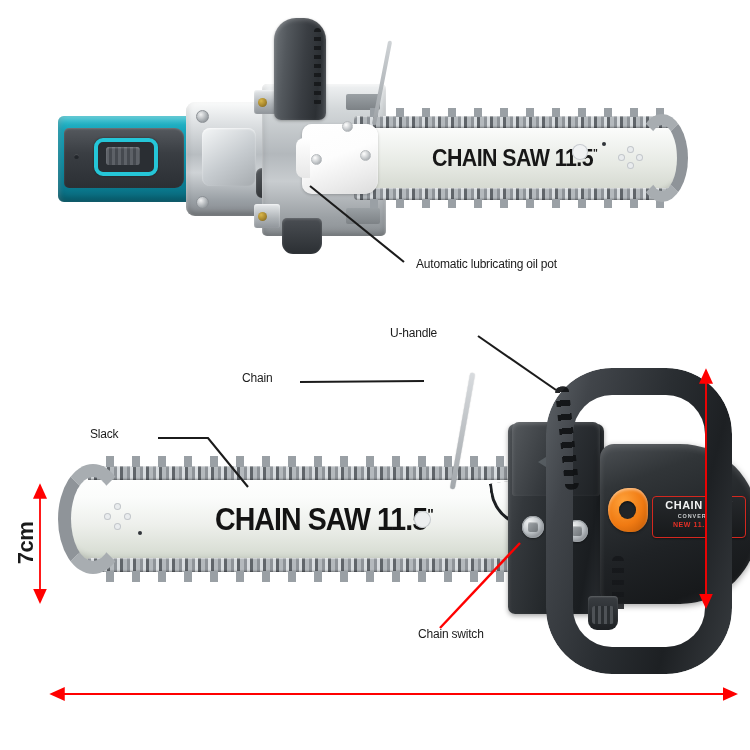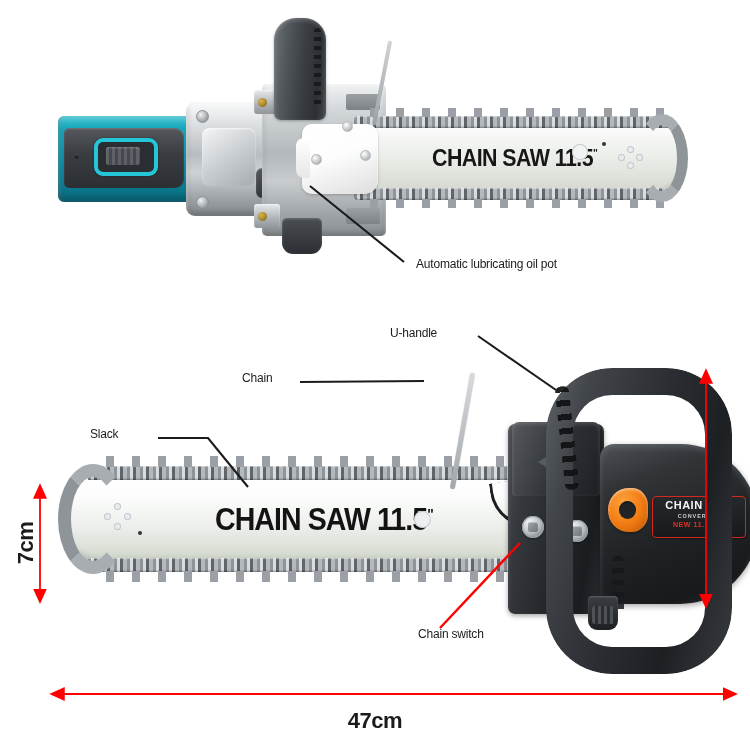--- a/index.html
+++ b/index.html
@@ -491,15 +491,14 @@
   <div class="callout" style="left:242px;top:372px;">Chain</div>
 
   <div class="callout" style="left:90px;top:428px;">Slack</div>
 
   <div class="callout" style="left:418px;top:628px;">Chain switch</div>
 
   <div class="dim-label vert" style="left:-4px;top:532px;width:60px;text-align:center;">7cm</div>
 
   <div class="dim-label vert" style="left:697px;top:520px;width:70px;text-align:center;">16cm</div>
 
-  <div class="dim-label" style="left:0px;top:710px;width:750px;text-align:center;">47cm</div>
 
 </div>
 
 </body></html>

